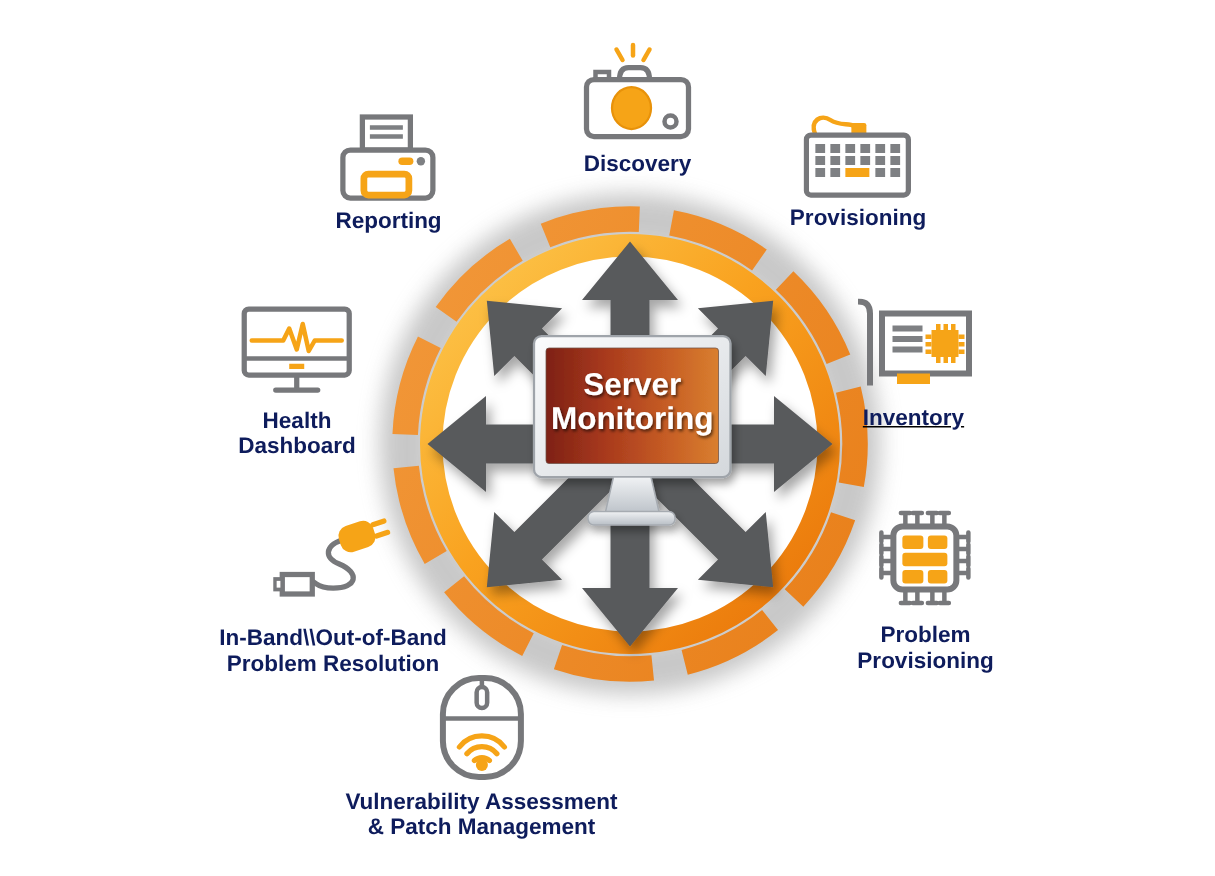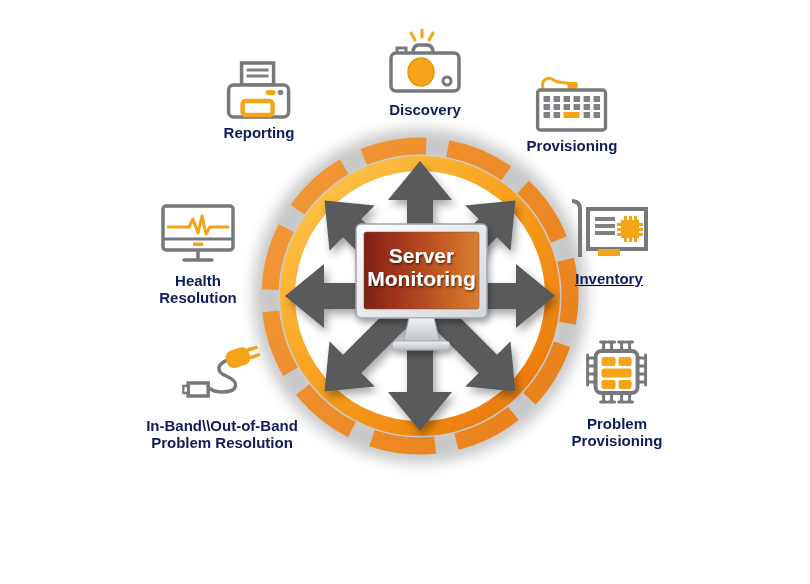--- a/index.html
+++ b/index.html
@@ -194,20 +194,38 @@
           <rect x="37" y="46" width="13" height="9" rx="2"></rect>
       </g>
     </svg>
     <div class="label">
       <div>Problem</div>
       <div>Provisioning</div>
     </div>
   </div>
 
 
+  <div class="node" style="left:321px;top:449px;">
+    <svg width="58" height="72" viewBox="0 0 58 72">
+      <rect x="3" y="3" width="52" height="66" rx="24" fill="#fff" stroke="#77787B" stroke-width="4"></rect>
+      <path d="M29 3 V20" stroke="#77787B" stroke-width="3" fill="none"></path>
+      <rect x="25.5" y="9" width="7" height="14" rx="3.5" fill="#fff" stroke="#77787B" stroke-width="3"></rect>
+      <path d="M3 30 H55" stroke="#77787B" stroke-width="3" fill="none"></path>
+      <g stroke="#F6A417" stroke-width="3.5" stroke-linecap="round" fill="none">
+        <path d="M14 49 A19 19 0 0 1 44 49"></path>
+        <path d="M19 53.5 A13 13 0 0 1 39 53.5"></path>
+        <path d="M24 58 A7.5 7.5 0 0 1 34 58"></path>
+      </g>
+      <circle cx="29" cy="61" r="4" fill="#F6A417"></circle>
+    </svg>
+    <div class="label">
+      <div>Vulnerability Assessment</div>
+      <div>&amp; Patch Management</div>
+    </div>
+  </div>
 
   <div class="node" style="left:222px;top:342px;">
     <svg width="80" height="70" viewBox="0 0 80 70">
       <path d="M46 18 C34 22 34 30 44 34 C58 40 56 50 40 50 C26 50 30 44 22 46" fill="none" stroke="#77787B" stroke-width="3.5" stroke-linecap="round"></path>
       <g transform="rotate(-18 58 16)" fill="#F6A417">
         <rect x="44" y="6" width="24" height="18" rx="7"></rect>
         <rect x="67" y="9" width="11" height="3.5" rx="1.5"></rect>
         <rect x="67" y="17" width="11" height="3.5" rx="1.5"></rect>
       </g>
       <rect x="6" y="41" width="20" height="13" fill="#fff" stroke="#77787B" stroke-width="3.5"></rect>
@@ -223,25 +241,25 @@
     <svg width="78" height="64" viewBox="0 0 78 64">
       <rect x="4" y="3" width="70" height="44" rx="3" fill="#fff" stroke="#77787B" stroke-width="3.5"></rect>
       <path d="M9 24 L30 24 L34 16 L39 30 L43 13 L47 31 L51 24 L69 24" fill="none" stroke="#F6A417" stroke-width="3" stroke-linejoin="round" stroke-linecap="round"></path>
       <path d="M4 36 H74" stroke="#77787B" stroke-width="3" fill="none"></path>
       <rect x="34" y="39.5" width="10" height="3.5" fill="#F6A417"></rect>
       <path d="M39 47 V56" stroke="#77787B" stroke-width="3.5" fill="none"></path>
       <path d="M25 57 H53" stroke="#77787B" stroke-width="3.5" stroke-linecap="round" fill="none"></path>
     </svg>
     <div class="label">
       <div>Health</div>
-      <div>Resolution</div>
-    </div>
-  </div>
-
-  <div class="node" style="left:259px;top:61px;justify-content:space-between;">
+      <div>Dashboard</div>
+    </div>
+  </div>
+
+  <div class="node" style="left:259px;top:76px;justify-content:space-between;">
     <svg width="66" height="58" viewBox="0 0 66 58">
       <rect x="16" y="2" width="32" height="22" fill="#fff" stroke="#77787B" stroke-width="3.5"></rect>
       <path d="M21 9 H43 M21 15 H43" stroke="#7E8083" stroke-width="3" fill="none"></path>
       <rect x="3" y="24" width="60" height="32" rx="5" fill="#fff" stroke="#77787B" stroke-width="3.5"></rect>
       <rect x="40" y="29" width="10" height="5" rx="2.5" fill="#F6A417"></rect>
       <circle cx="55" cy="31.5" r="2.8" fill="#7E8083"></circle>
       <rect x="17" y="40" width="30" height="14" rx="3" fill="#fff" stroke="#F6A417" stroke-width="4.5"></rect>
     </svg>
     <div class="label">
       <div>Reporting</div>

